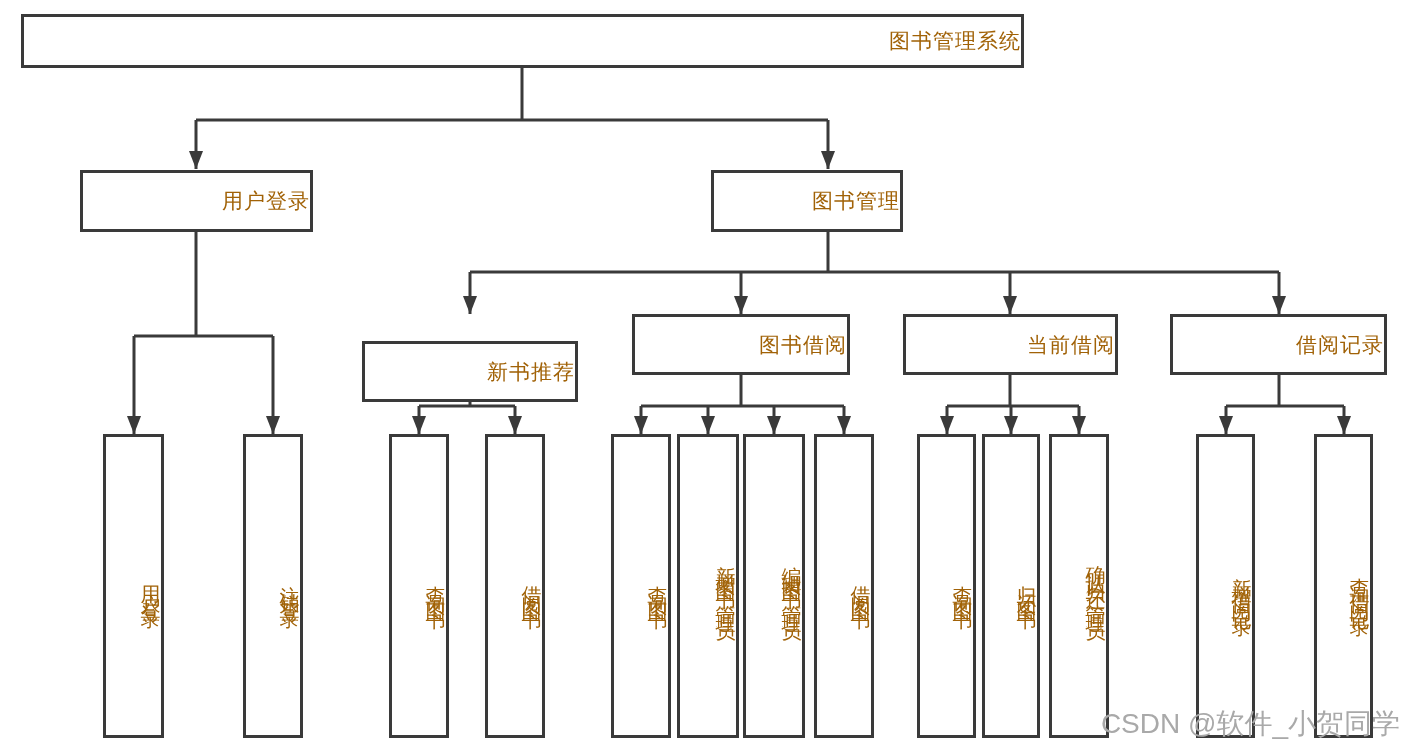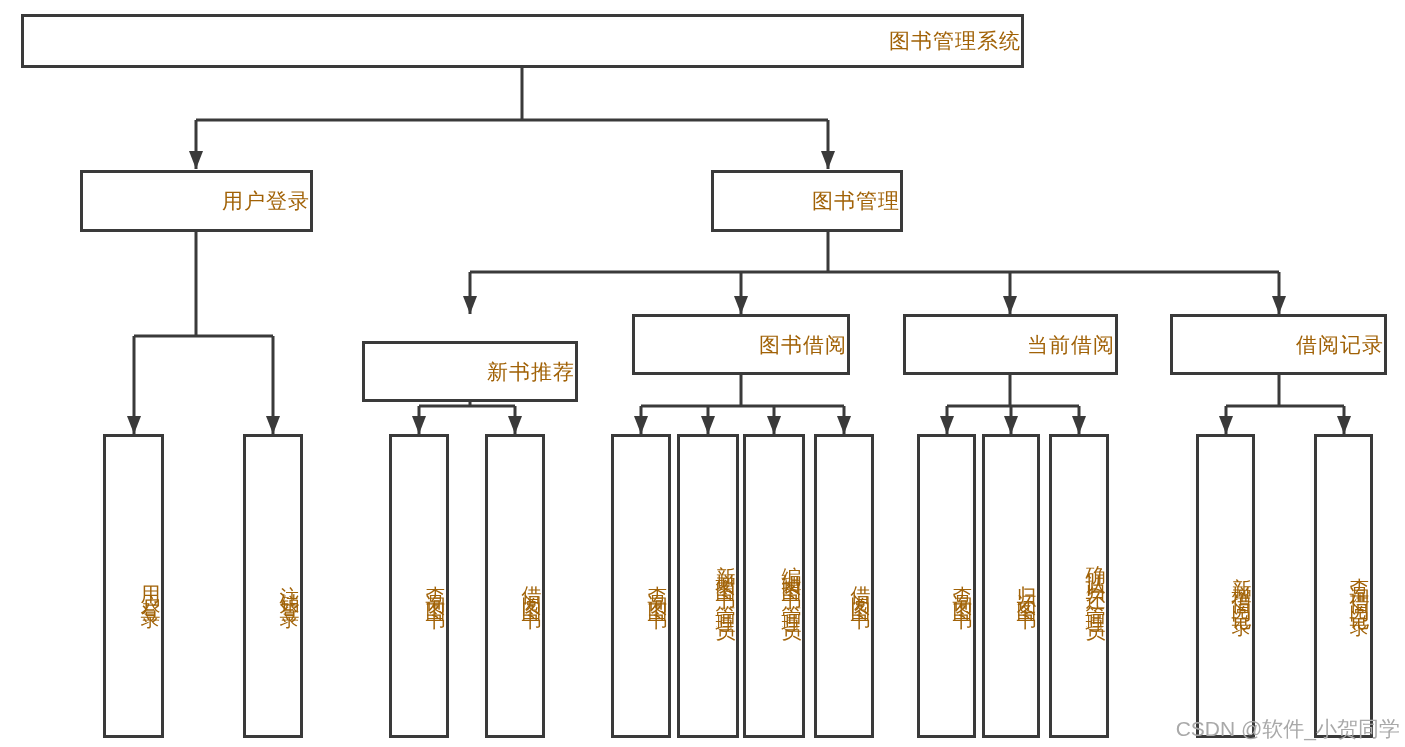--- a/index.html
+++ b/index.html
@@ -16,21 +16,21 @@
     color:#a16207;z-index:2;box-sizing:border-box;
   }
   .h-label{font-size:21px;letter-spacing:1px;white-space:nowrap;}
   .leaf .v-label{
     writing-mode:vertical-rl;
     font-size:20px;letter-spacing:8px;line-height:1;
     white-space:nowrap;
   }
   .watermark{
     position:absolute;right:5px;bottom:4px;z-index:5;
-    font-size:21px;color:#a9a9a9;letter-spacing:0px;white-space:nowrap;
+    font-size:28px;color:#a9a9a9;letter-spacing:0px;white-space:nowrap;
   }
 </style>
 </head>
 <body>
 
 <div class="canvas">
 
   <svg class="wires" width="1405" height="747" viewBox="0 0 1405 747">
     <defs>
       <path id="ah" d="M -7 -18 L 7 -18 L 0 0 Z" fill="#3a3a3a"></path>

